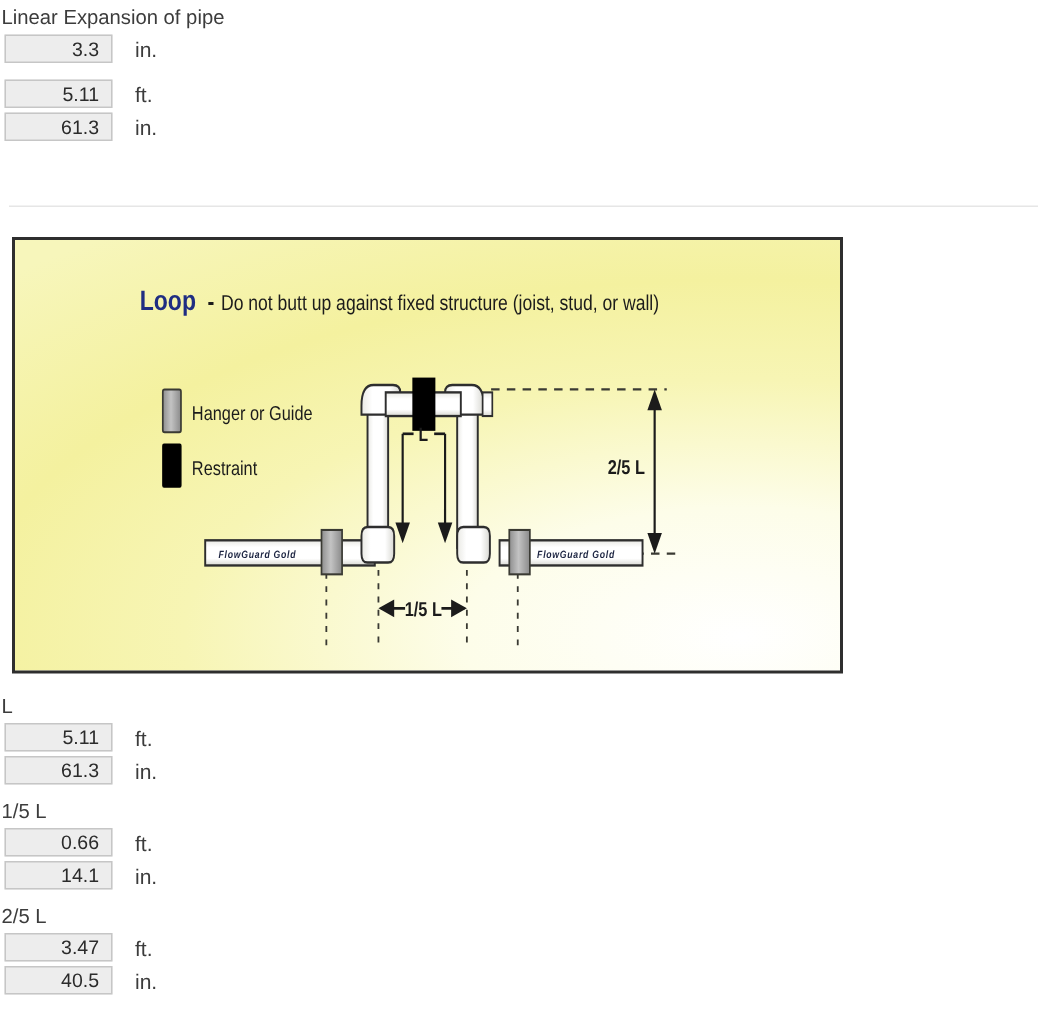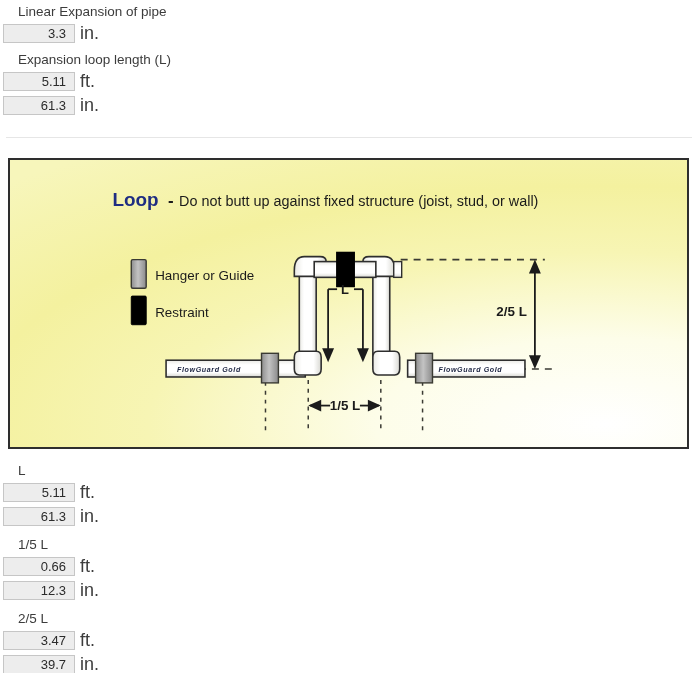--- a/index.html
+++ b/index.html
@@ -15,21 +15,21 @@
   }
 
   .page { position: relative; width: 698px; height: 673px; }
 
   
   .field-group { padding: 0 0 0 0; }
   .field-label {
     font-size: 13.5px;
     color: #3c3c3c;
     line-height: 16px;
-    padding-left: 18px;
+    padding-left: 1px;
     white-space: nowrap;
   }
   .field-row {
     display: flex;
     align-items: center;
     margin-top: 3px;
   }
   .value-box {
     width: 72px;
     height: 19px;
@@ -37,43 +37,43 @@
     border: 1px solid #c6c6c6;
     font-size: 13px;
     color: #2b2b2b;
     text-align: right;
     padding-right: 8px;
     line-height: 17px;
     font-family: "Liberation Sans", sans-serif;
     margin-left: 3px;
   }
   .unit {
-    font-size: 18px;
+    font-size: 14px;
     color: #3c3c3c;
-    margin-left: 5px;
+    margin-left: 15px;
   }
 
   .top-form { position: absolute; left: 0; top: 4px; width: 400px; }
   .gap-sm { height: 8px; }
 
   .divider {
     position: absolute;
     left: 6px;
     top: 137px;
     width: 686px;
     height: 1px;
     background: #e6e6e6;
   }
 
   
   .diagram-frame {
     position: absolute;
     left: 8px;
     top: 158px;
-    width: 681px;
+    width: 554px;
     height: 291px;
     border: 2px solid #2e2e2e;
     background:
       radial-gradient(130% 115% at 88% 92%, #ffffff 0%, #fdfde9 26%, #f7f5b4 52%, #f4f19f 72%, #f7f6bb 100%);
     overflow: hidden;
   }
   .diagram-svg { display: block; width: 100%; height: 100%; }
 
   
   .bottom-form { position: absolute; left: 0; top: 463px; width: 400px; }
@@ -91,21 +91,20 @@
       <div class="field-label">Linear Expansion of pipe</div>
       <div class="field-row">
         <div class="value-box">3.3</div>
         <span class="unit">in.</span>
       </div>
     </div>
 
     <div class="gap-sm"></div>
 
     <div class="field-group">
-      <div class="field-label">Expansion loop length (L)</div>
       <div class="field-row">
         <div class="value-box">5.11</div>
         <span class="unit">ft.</span>
       </div>
       <div class="field-row">
         <div class="value-box">61.3</div>
         <span class="unit">in.</span>
       </div>
     </div>
   </div>
@@ -246,32 +245,32 @@
       </div>
     </div>
 
     <div class="bf-block">
       <div class="field-label">1/5 L</div>
       <div class="field-row">
         <div class="value-box">0.66</div>
         <span class="unit">ft.</span>
       </div>
       <div class="field-row">
-        <div class="value-box">12.3</div>
+        <div class="value-box">14.1</div>
         <span class="unit">in.</span>
       </div>
     </div>
 
     <div class="bf-block">
       <div class="field-label">2/5 L</div>
       <div class="field-row">
         <div class="value-box">3.47</div>
         <span class="unit">ft.</span>
       </div>
       <div class="field-row">
-        <div class="value-box">39.7</div>
+        <div class="value-box">40.5</div>
         <span class="unit">in.</span>
       </div>
     </div>
 
   </div>
 
 </div>
 
 </body></html>

